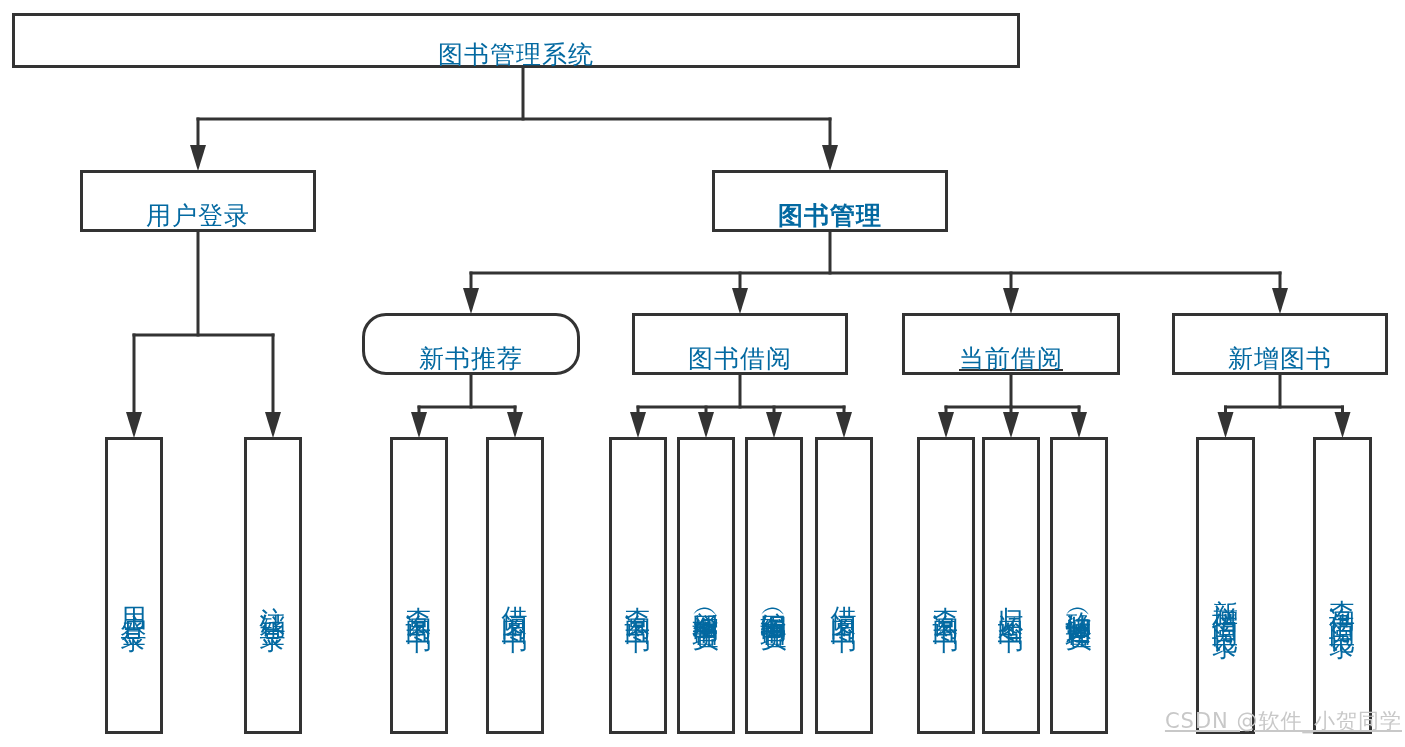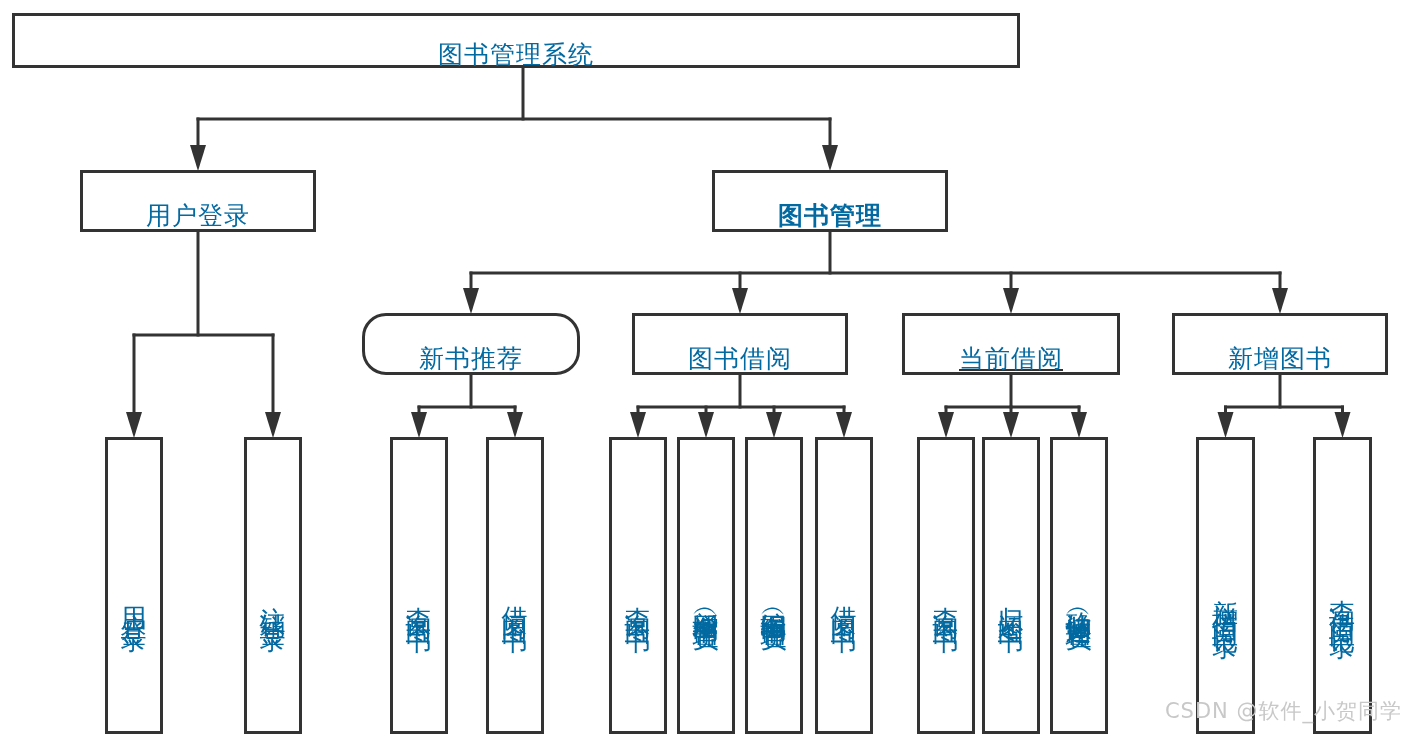--- a/index.html
+++ b/index.html
@@ -47,26 +47,27 @@
     font-size: 26px;
     letter-spacing: 7px;
     line-height: 1;
   }
   .node.vertical.tight .lbl {
     letter-spacing: 2px;
   }
   #watermark {
     position: absolute;
     right: 3px;
-    bottom: 22px;
+    bottom: 12px;
     font-size: 21px;
     letter-spacing: 1px;
     color: #c8c8c8;
     z-index: 5;
     white-space: nowrap;
+    text-decoration: underline;
   }
 </style>
 </head>
 <body>
 
 <div id="stage">
   <svg id="connectors" xmlns="http://www.w3.org/2000/svg" viewBox="0 0 1405 747">
       <path d="M 523 68 L 523 119" fill="none" stroke="#333333" stroke-width="3" stroke-linecap="square"></path>
       <path d="M 198 119 L 830 119" fill="none" stroke="#333333" stroke-width="3" stroke-linecap="square"></path>
       <path d="M 198 119 L 198 147" fill="none" stroke="#333333" stroke-width="3" stroke-linecap="square"></path>

